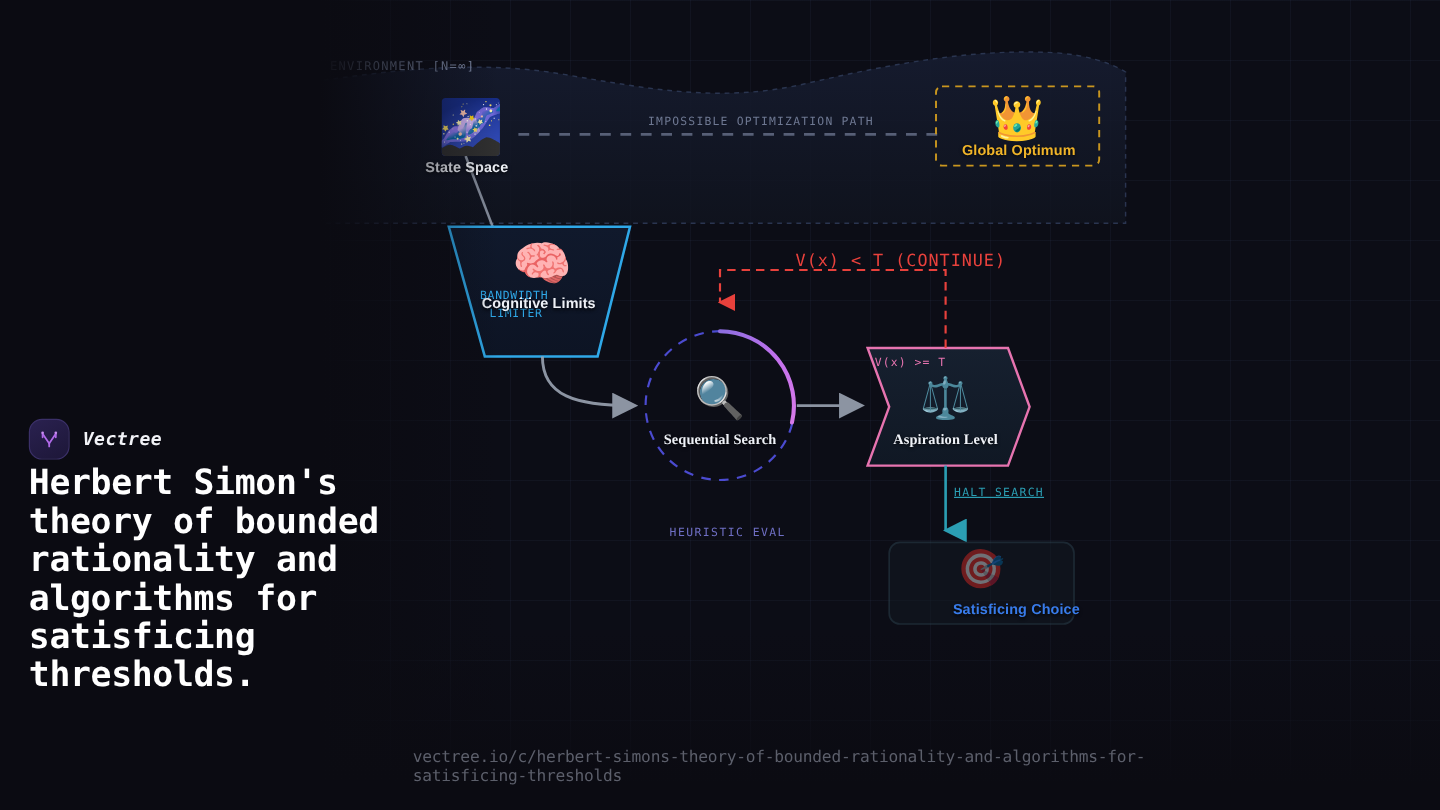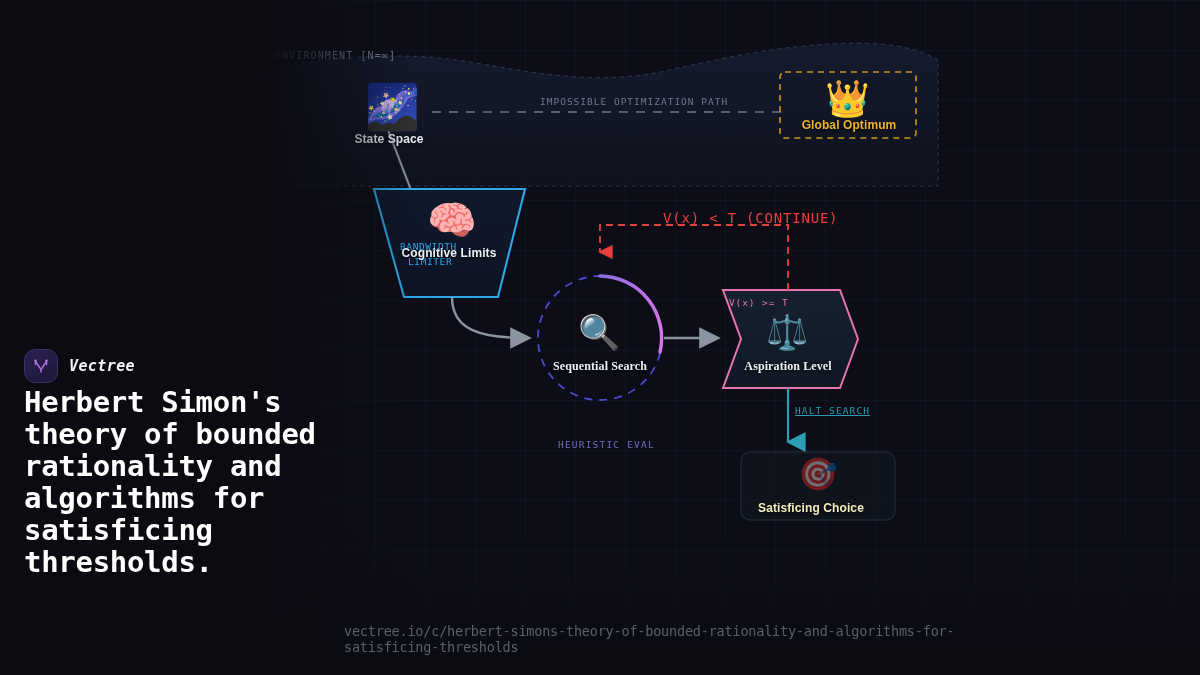--- a/index.html
+++ b/index.html
@@ -67,21 +67,21 @@
   #heuristicTag { left:558px; top:421px; color:#6f6fc4; letter-spacing:1.2px;margin-top:18px; }
 
   #scaleEmoji { left:766px; top:315px; width:44px; font-size:34px; }
   #aspLabel { left:723px; top:359px; width:130px;font-family:Liberation Serif, serif; }
   #vxgteTag { left:729px; top:297px; color:#e774b0; letter-spacing:0.9px; }
 
   #vxltTag { left:663px; top:210px; color:#e8413c; letter-spacing:0.8px; font-size:14px; }
   #haltTag { left:795px; top:405px; color:#2b9eb3; letter-spacing:1.1px;text-decoration:underline; }
 
   #targetEmoji { left:797px; top:458px; width:42px; font-size:32px; opacity:0.40; }
-  #satisLabel { left:746px; top:501px; width:130px; color:#fef9c3; opacity:0.95; }
+  #satisLabel { left:782px; top:501px; width:130px; color:#3b82f6; opacity:0.95; }
 
   
   #brandRow { position:absolute; left:24px; top:349px; display:flex; align-items:center; gap:11px; }
   #brandMark {
     width:34px; height:34px; border-radius:11px;
     background:linear-gradient(150deg,#2a2150 0%,#1d1738 100%);
     border:1px solid #3b3068; display:flex; align-items:center; justify-content:center;
   }
   #brandName { color:#f2f3f7; font-size:15px; font-weight:bold; letter-spacing:0.4px;
                font-family:"DejaVu Sans Mono","Liberation Mono",monospace;font-style:italic; }

